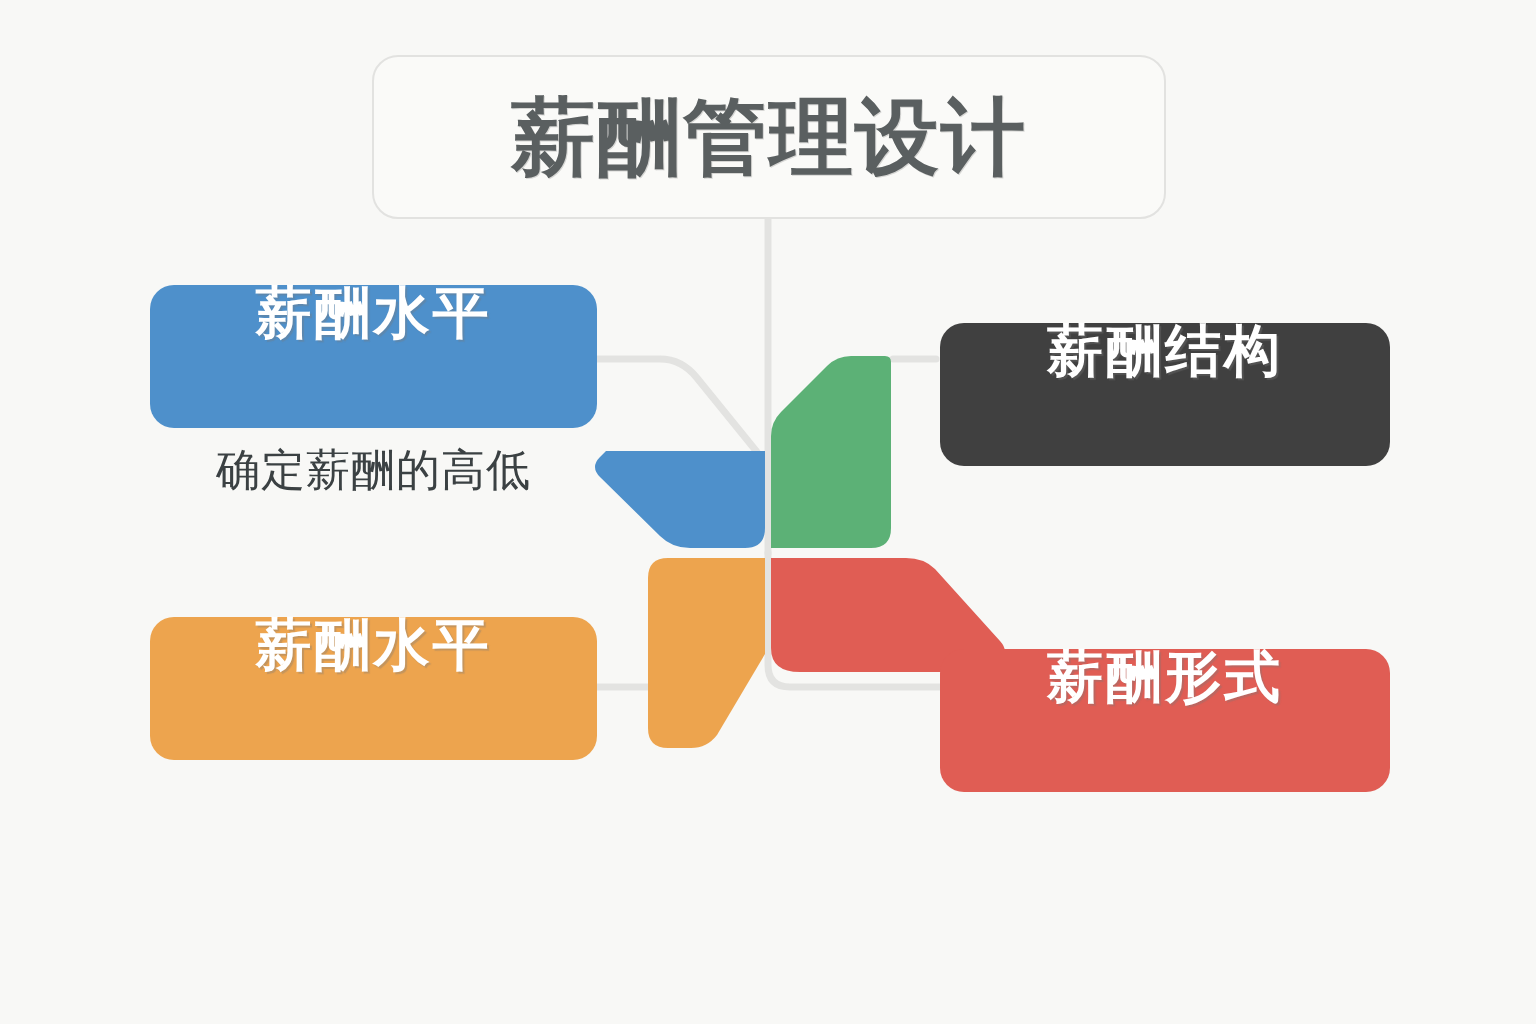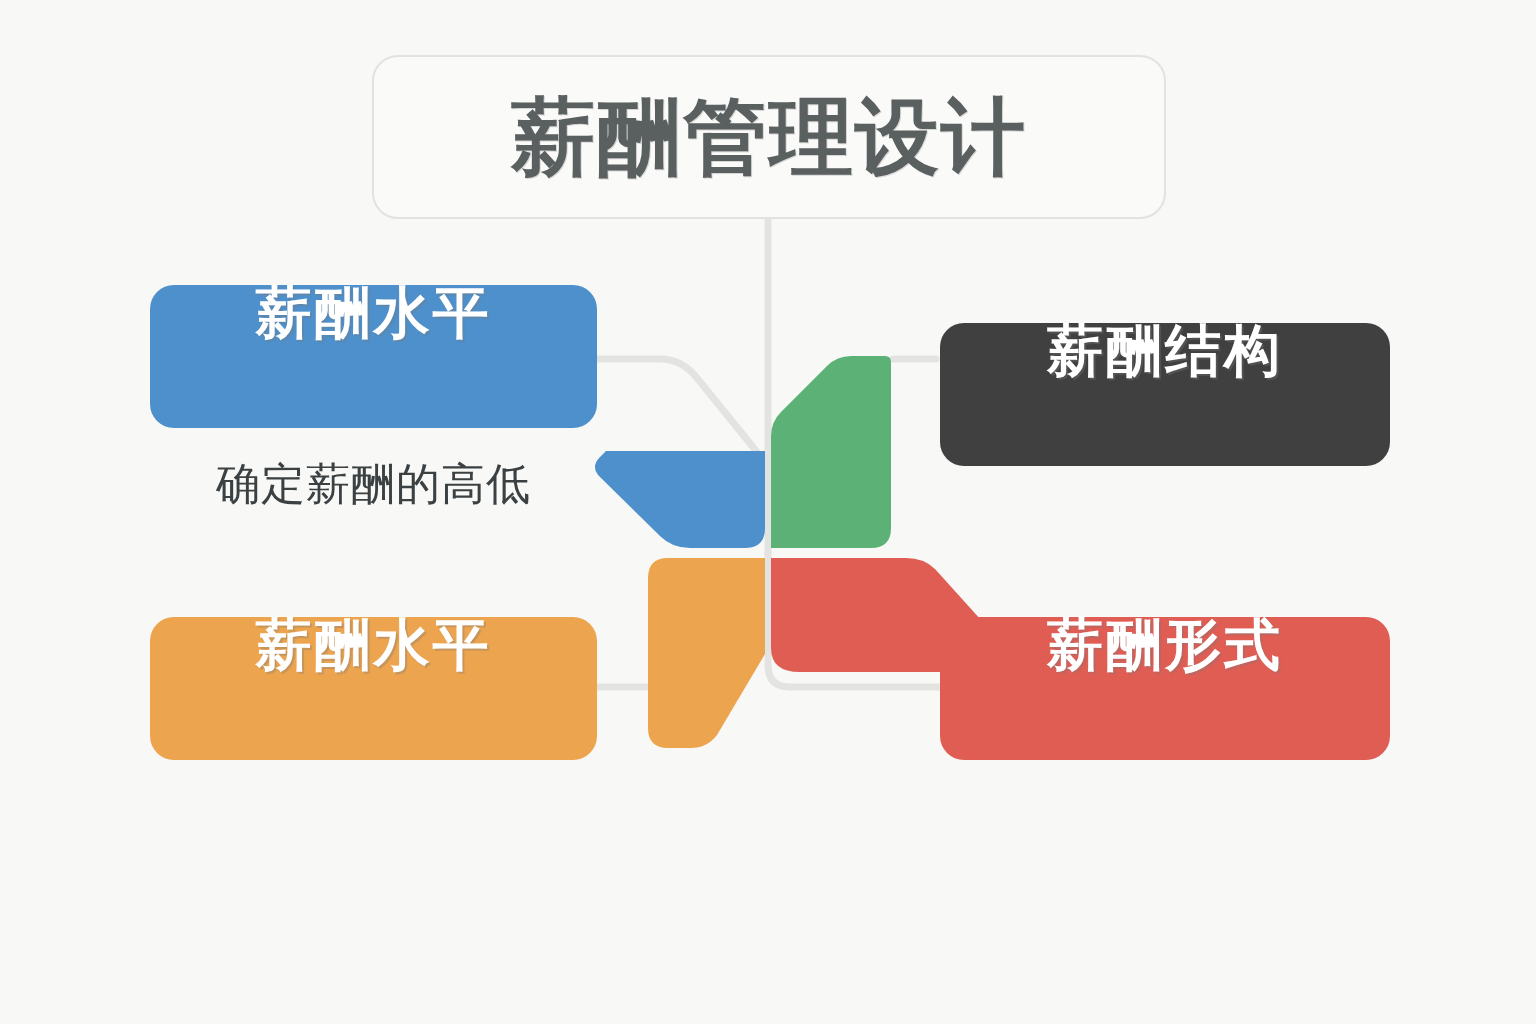--- a/index.html
+++ b/index.html
@@ -69,33 +69,33 @@
   .node-pill-text {
     font-size: 56px;
     font-weight: bold;
     color: #ffffff;
     letter-spacing: 3px;
     line-height: 1;
     text-shadow: 2px 2px 1px rgba(120,120,120,0.35);
     white-space: nowrap;
   }
   .node-caption {
-    margin-top: 26px;
+    margin-top: 12px;
     text-align: center;
     font-size: 44px;
     font-weight: 500;
     color: #3b4143;
     line-height: 1.35;
     letter-spacing: 1px;
   }
 
   #node-level      { left: 150px;  top: 285px; width: 447px; }
   #node-structure  { left: 940px;  top: 285px; width: 450px; }
   #node-gap        { left: 150px;  top: 617px; width: 447px; }
-  #node-form       { left: 940px;  top: 617px; width: 450px; }
+  #node-form       { left: 940px;  top: 649px; width: 450px; }
 
   #node-level      .node-pill { background: #4e90cb; }
   #node-structure  .node-pill { background: #404040; margin-top: 38px; }
   #node-gap        .node-pill { background: #eda44e; }
   #node-form       .node-pill { background: #e05d54; }
 
   #node-form .node-caption { width: 360px; margin-left: auto; margin-right: auto; }
 
   
   #pinwheel {

